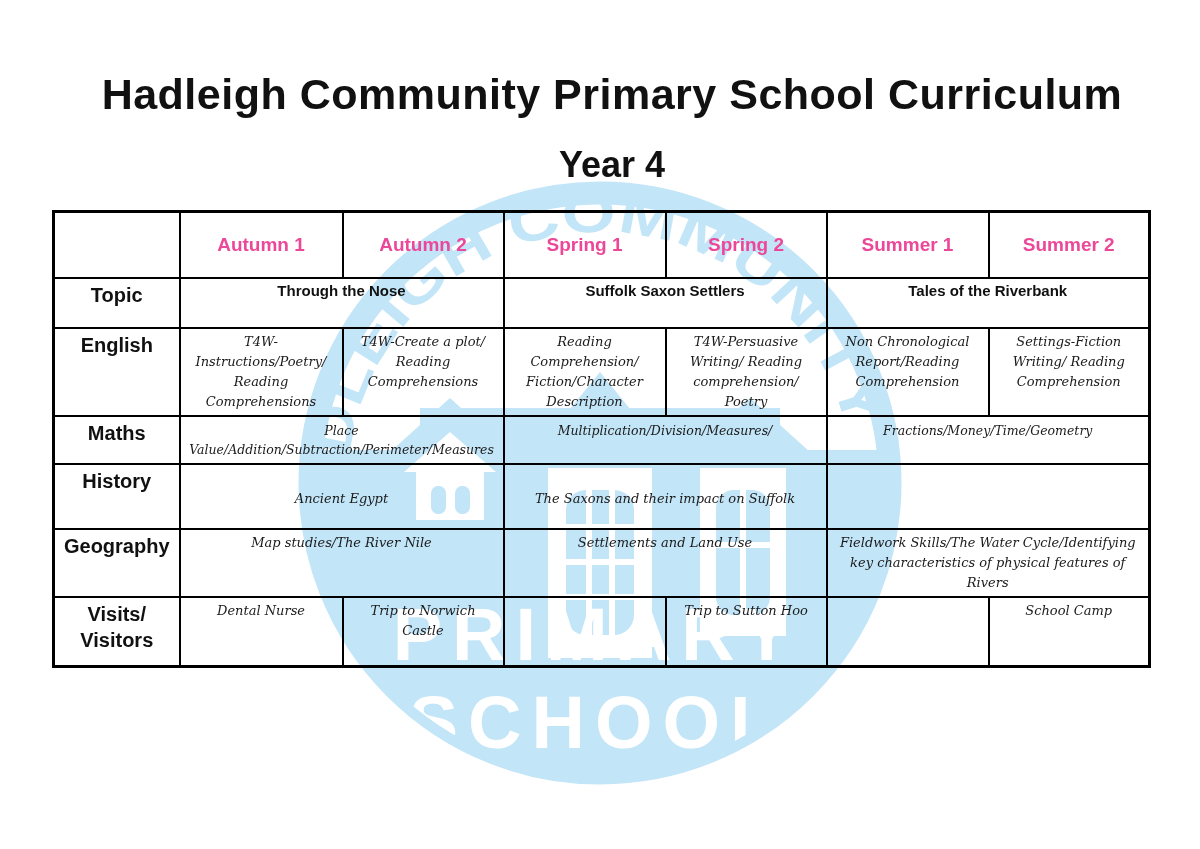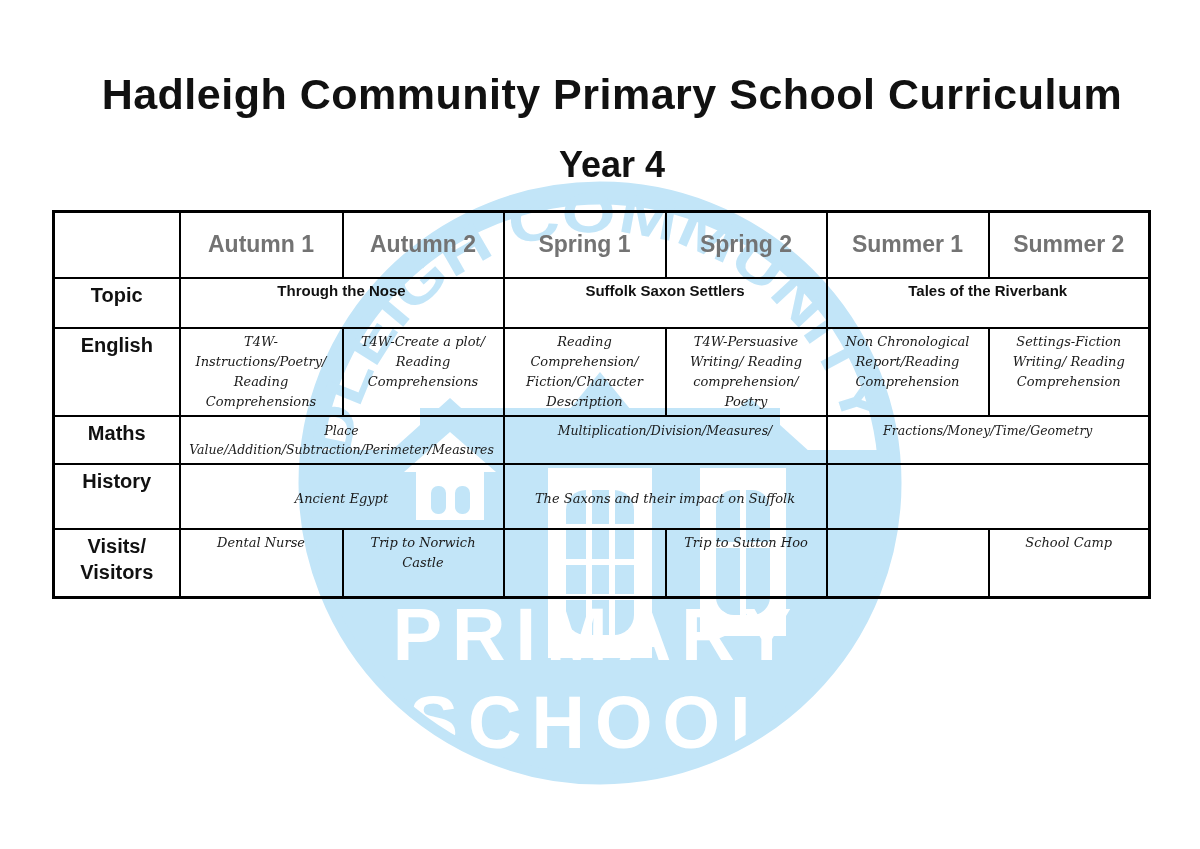--- a/index.html
+++ b/index.html
@@ -54,21 +54,21 @@
   tr.r-header   { height: 66px; }
   tr.r-topic    { height: 50px; margin-top: 32px; }
   tr.r-english  { height: 80px; }
   tr.r-maths    { height: 40px; }
   tr.r-science  { height: 78px; }
   tr.r-history  { height: 65px; }
   tr.r-geography{ height: 67px; }
   tr.r-visits   { height: 69px; }
 
   th.col-head {
-    font-size: 23px; font-weight: 700; color: #737373;
+    font-size: 19px; font-weight: 700; color: #ec4899;
     text-align: center; vertical-align: middle;
     padding-bottom: 16px;
   }
   td.row-label, th.row-label {
     font-size: 20px; font-weight: 700; color: #111;
     text-align: center; vertical-align: top;
     padding-top: 7px;
     white-space: pre-line;
     line-height: 1.3;
   }
@@ -197,20 +197,26 @@
     </tr>
 
 
     <tr class="r-history">
       <td class="row-label">History</td>
       <td class="hand" colspan="2">Ancient Egypt</td>
       <td class="hand" colspan="2">The Saxons and their impact on Suffolk</td>
       <td class="hand blue-cell" colspan="2"></td>
     </tr>
 
+    <tr class="r-geography">
+      <td class="row-label">Geography</td>
+      <td class="hand" colspan="2">Map studies/The River Nile</td>
+      <td class="hand" colspan="2">Settlements and Land Use</td>
+      <td class="hand" colspan="2">Fieldwork Skills/The Water Cycle/Identifying key characteristics of physical features of Rivers</td>
+    </tr>
 
     <tr class="r-visits">
       <td class="row-label">Visits/
 Visitors</td>
       <td class="hand">Dental Nurse</td>
       <td class="hand">Trip to Norwich Castle</td>
       <td class="hand blue-cell"></td>
       <td class="hand">Trip to Sutton Hoo</td>
       <td class="hand blue-cell"></td>
       <td class="hand">School Camp</td>

